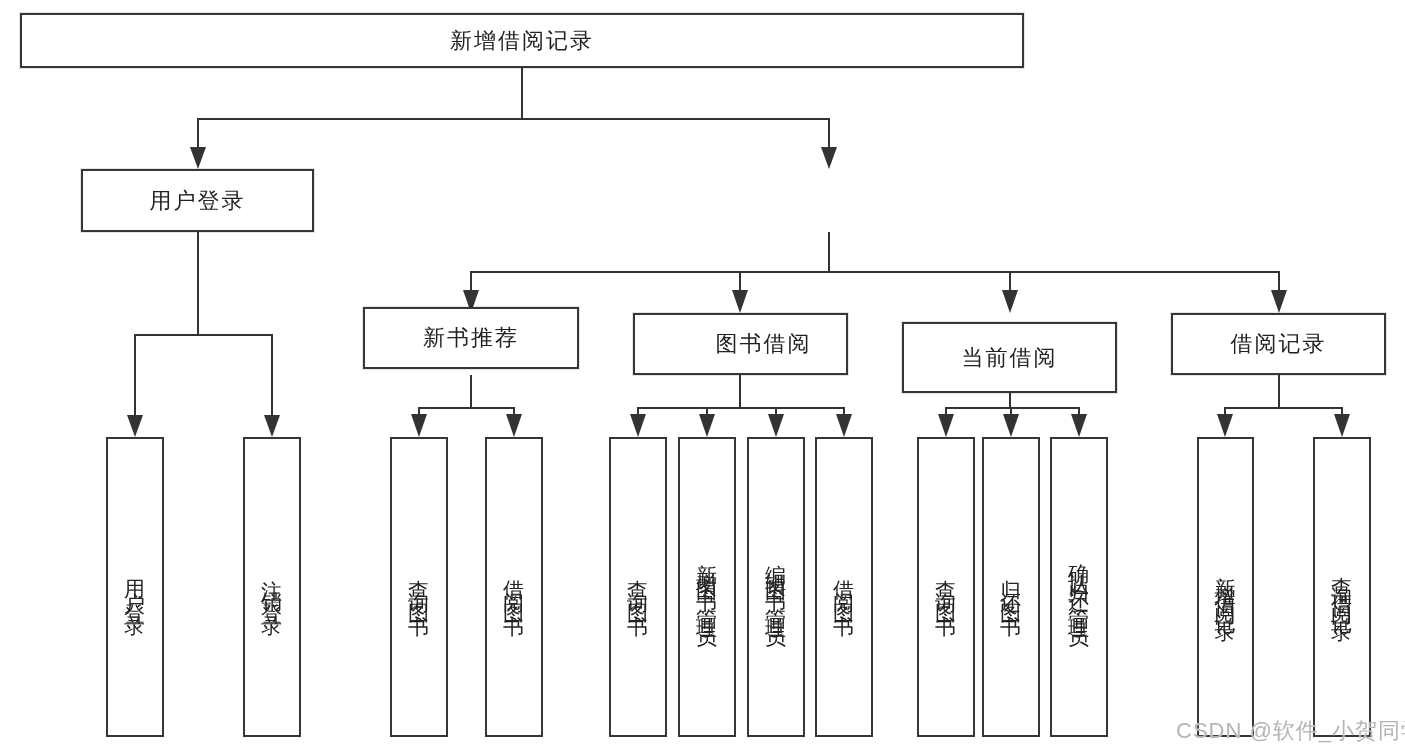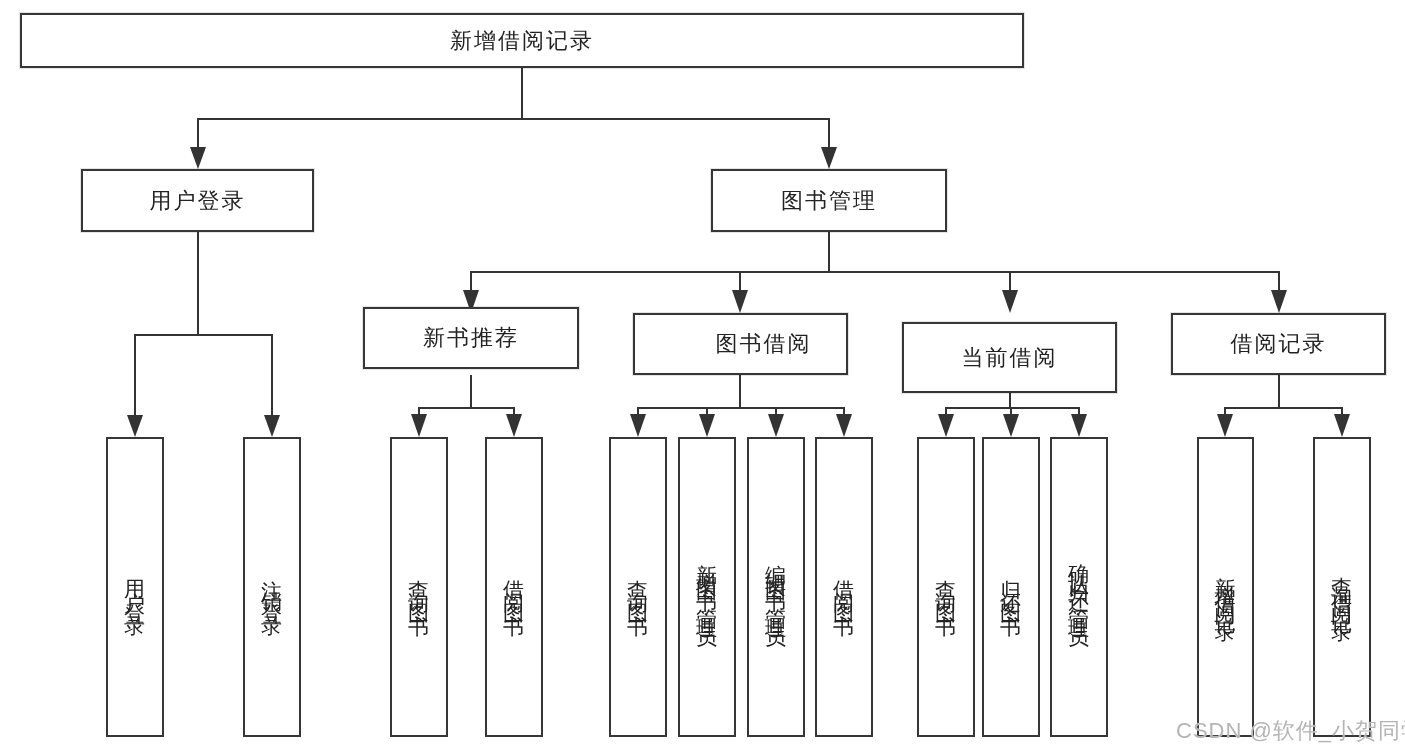--- a/index.html
+++ b/index.html
@@ -149,23 +149,20 @@
     </g>
   </svg>
 
   <div class="hbox" style="left:20px; top:13px; width:1004px; height:55px;">
     <span>新增借阅记录</span>
   </div>
 
   <div class="hbox" style="left:81px; top:169px; width:233px; height:63px;">
     <span>用户登录</span>
   </div>
-  <div class="hbox" style="left:711px; top:169px; width:236px; height:63px;">
-    <span>图书管理</span>
-  </div>
 
   <div class="hbox" style="left:363px; top:307px; width:216px; height:62px;">
     <span>新书推荐</span>
   </div>
   <div class="hbox" style="left:633px; top:313px; width:215px; height:62px;padding-left:46px;">
     <span>图书借阅</span>
   </div>
   <div class="hbox" style="left:902px; top:322px; width:215px; height:71px;">
     <span>当前借阅</span>
   </div>

